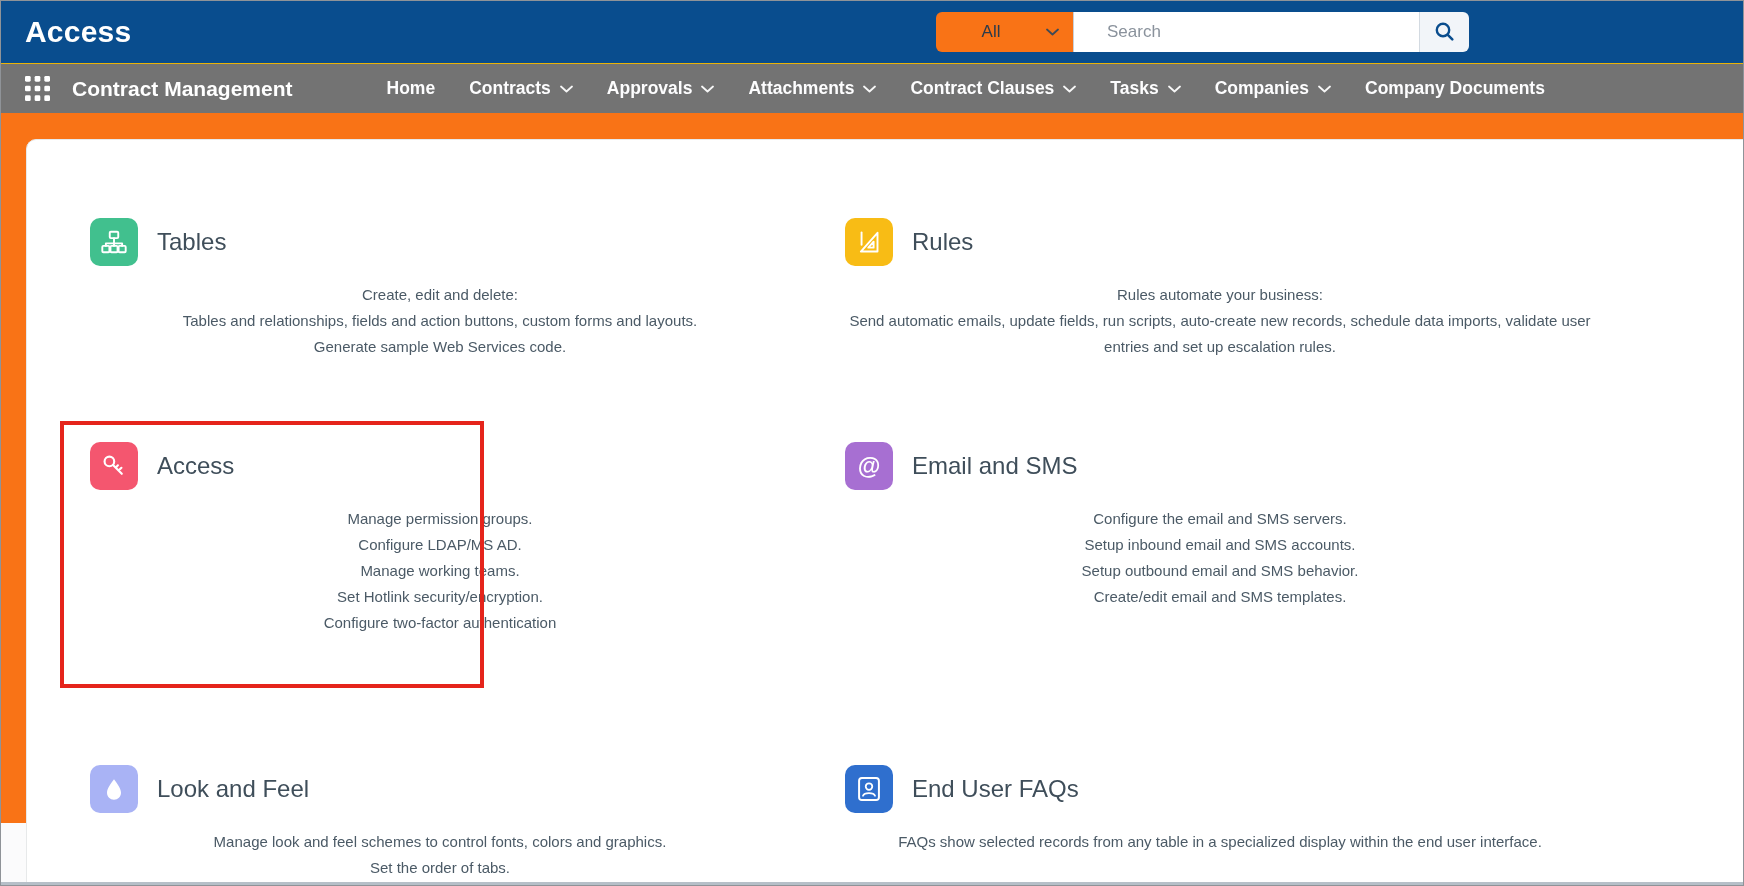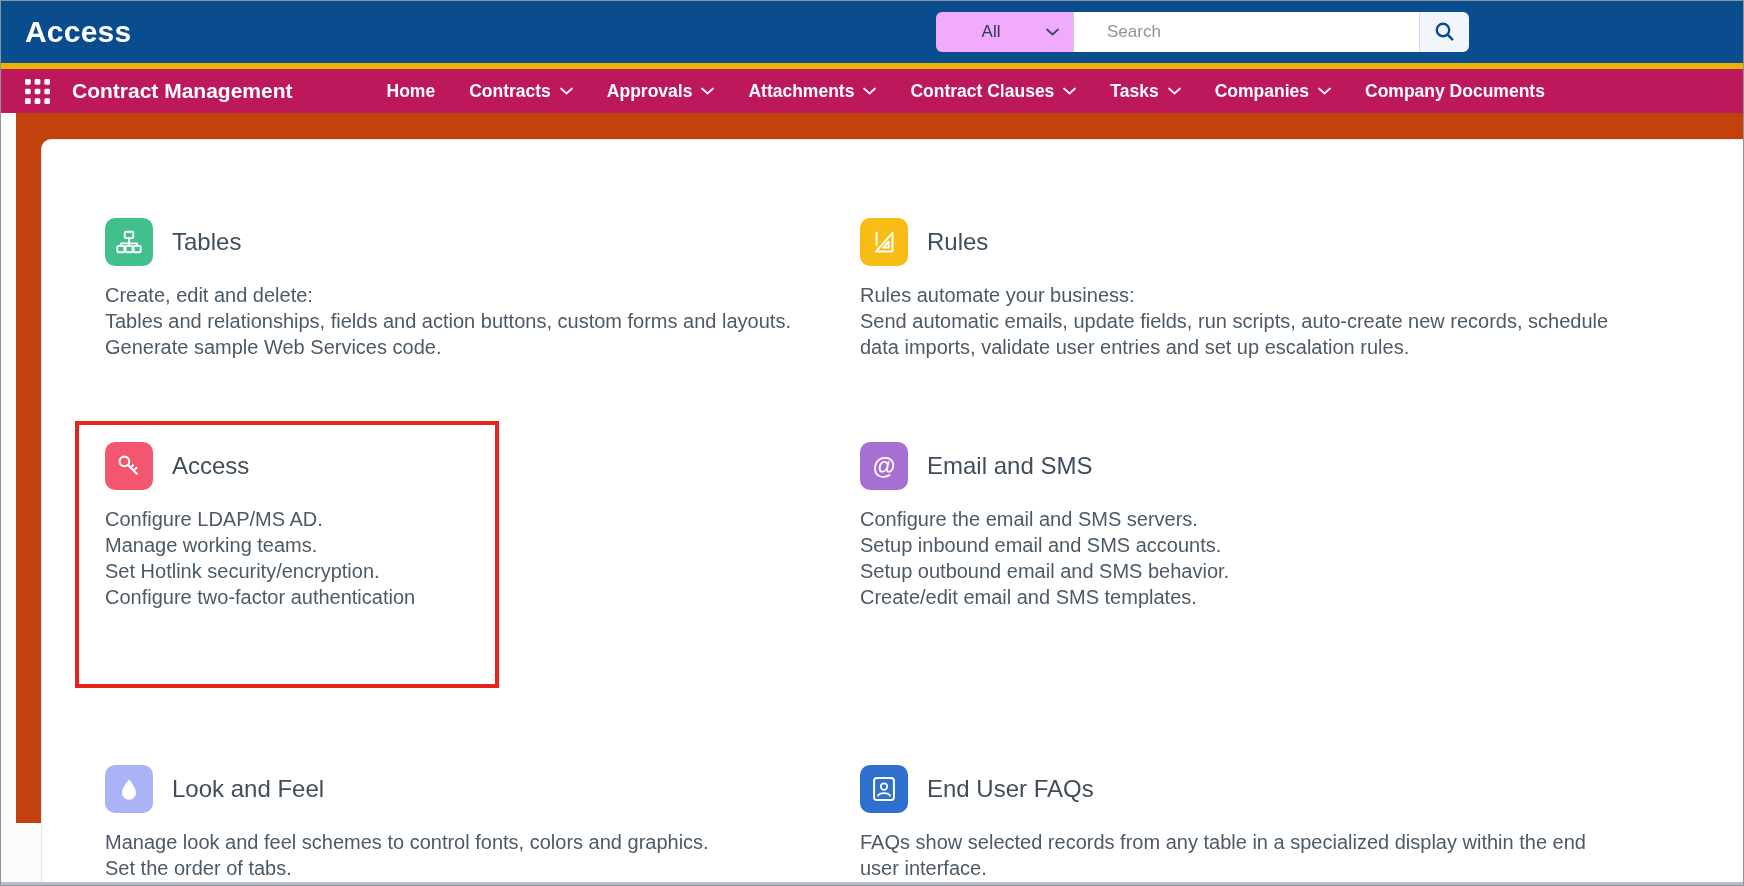--- a/index.html
+++ b/index.html
@@ -16,67 +16,67 @@
     height:62px; background:#094d8e; position:relative;
     display:flex; align-items:center; padding-left:24px;
   }
   .logo { color:#fff; font-size:30px; font-weight:bold; letter-spacing:.2px; cursor:pointer; }
 
   .searchbar {
     position:absolute; left:935px; top:11px; height:40px; width:533px;
     display:flex; border-radius:6px; overflow:hidden; font-size:17px;
   }
   .scope {
-    width:138px; background:#f0abfc; color:#2c3b4b; display:flex; align-items:center;
+    width:138px; background:#f97316; color:#2c3b4b; display:flex; align-items:center;
     border-right:1px solid #c9d0d8; cursor:pointer; padding:0 14px 0 0;
   }
   .scope-label { flex:1; text-align:center; }
   .search-input {
     width:345px; border:none; outline:none; background:#fff; padding:0 33px;
     font-size:17px; color:#2c3b4b; font-family:"Liberation Sans", sans-serif;
   }
   .search-input::placeholder { color:#8a929c; }
   .search-btn {
     width:50px; background:#f2f5f9; border:none; border-left:1px solid #d3dae1;
     display:flex; align-items:center; justify-content:center; cursor:pointer;
   }
 
   .hdr-nav {
-    height:50px; background:#be185d; border-top:6px solid #eab308;
+    height:50px; background:#737373; border-top:1px solid #eab308;
     display:flex; align-items:center; padding-left:24px; color:#fff;
   }
   .grid-icon { display:flex; cursor:pointer; margin-right:22px; }
   .app-title { font-size:21px; font-weight:bold; white-space:nowrap; }
   .nav {
     display:flex; align-items:center; gap:34px; margin-left:94px;
     flex:1; overflow:hidden; white-space:nowrap;
   }
   .nav-item {
     display:inline-flex; align-items:center; gap:9px; font-size:17.5px; font-weight:600;
     color:#fdfdfe; cursor:pointer; flex-shrink:0;
   }
 
   
-  .main { position:relative; height:710px; background:#c2410c;margin-left:15px; }
+  .main { position:relative; height:710px; background:#f97316; }
   .card {
     position:absolute; left:25px; top:26px; width:1745px; height:790px;
     background:#fff; border:1px solid #e7e9ea; border-radius:10px;
     padding:78px 0 0 63px;
   }
   .sections {
     display:grid; grid-template-columns:755px 1fr;
     grid-template-rows:224px 323px auto; align-items:start;
   }
   .sec-head { display:flex; align-items:center; }
   .sec-icon {
     width:48px; height:48px; border-radius:10px; display:flex;
     align-items:center; justify-content:center; cursor:pointer; flex-shrink:0;
   }
   .sec-title { font-size:24px; font-weight:400; color:#3f4e5a; margin-left:19px; cursor:pointer; }
-  .sec-body { margin-top:16px; font-size:20px; line-height:26px; color:#4b5a66; }
+  .sec-body { margin-top:16px; font-size:15px; line-height:26px; color:#4b5a66;text-align:center; }
   .col-left .sec-body { max-width:700px; }
   .col-right .sec-body { max-width:750px; }
 
   .highlight-box {
     position:absolute; left:33px; top:281px; width:424px; height:267px;
     border:4px solid #e5241b; pointer-events:none;
   }
 
   .bottom-edge { position:absolute; left:0; right:0; bottom:0; height:3px; background:#b6bfc8; }
 </style>
@@ -224,20 +224,21 @@
     <div class="sec-head">
       <span class="sec-icon" style="background: rgb(244, 86, 111);">
               <svg width="34" height="34" viewBox="0 0 48 48" fill="none" stroke="#fff" stroke-width="3" stroke-linecap="round" stroke-linejoin="round">
                 <circle cx="17.5" cy="17.5" r="6.8"></circle>
                 <path d="M22.6 22.6 L35 35 M30.5 30.5 L34.5 26.5 M26.3 26.3 L29.5 23.1"></path>
               </svg>
             </span>
       <h2 class="sec-title">Access</h2>
     </div>
     <div class="sec-body">
+            <p>Manage permission groups.</p>
             <p>Configure LDAP/MS AD.</p>
             <p>Manage working teams.</p>
             <p>Set Hotlink security/encryption.</p>
             <p>Configure two-factor authentication</p>
           </div>
   </section>
         <section class="col-right">
     <div class="sec-head">
       <span class="sec-icon" style="background: rgb(167, 111, 210);">
               <svg width="36" height="36" viewBox="0 0 48 48">

